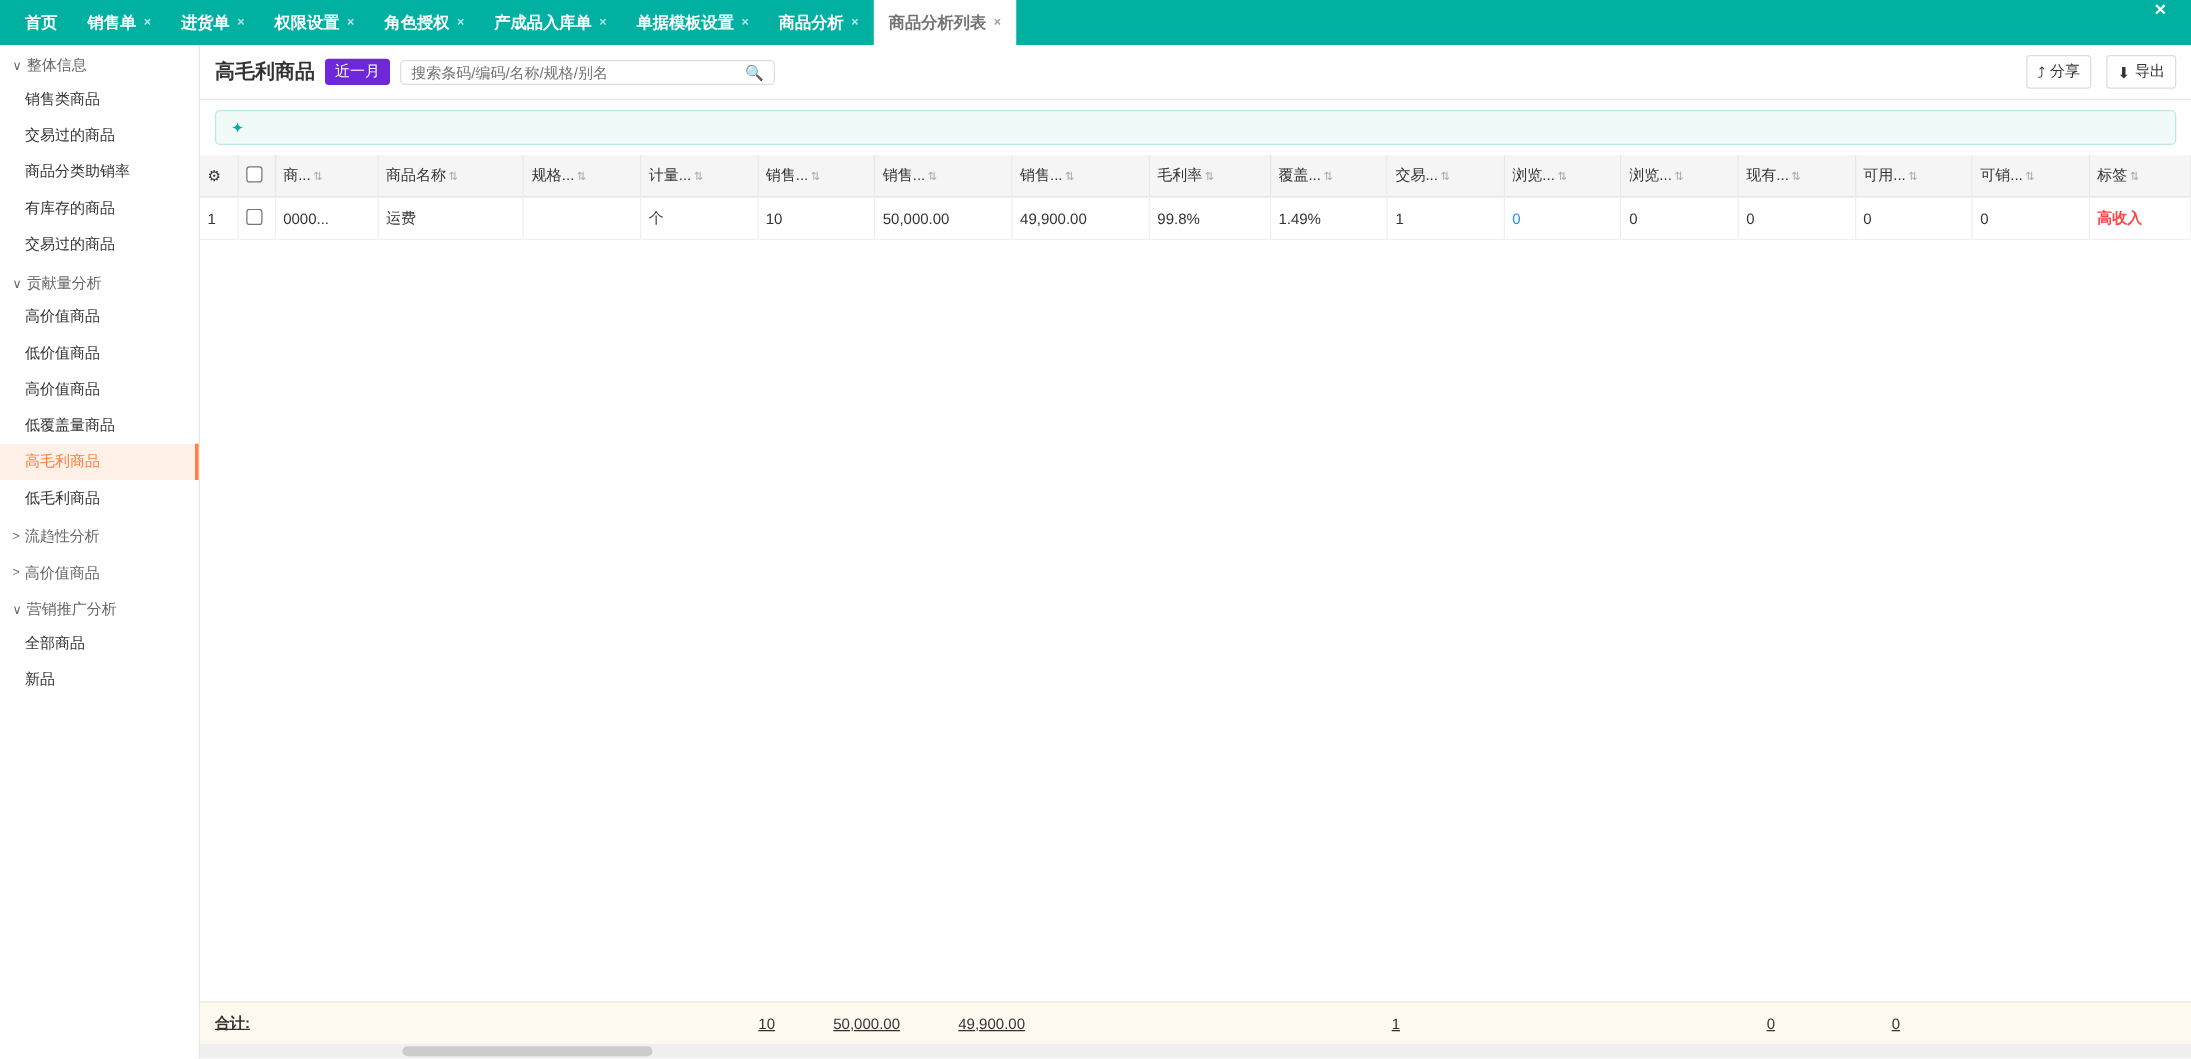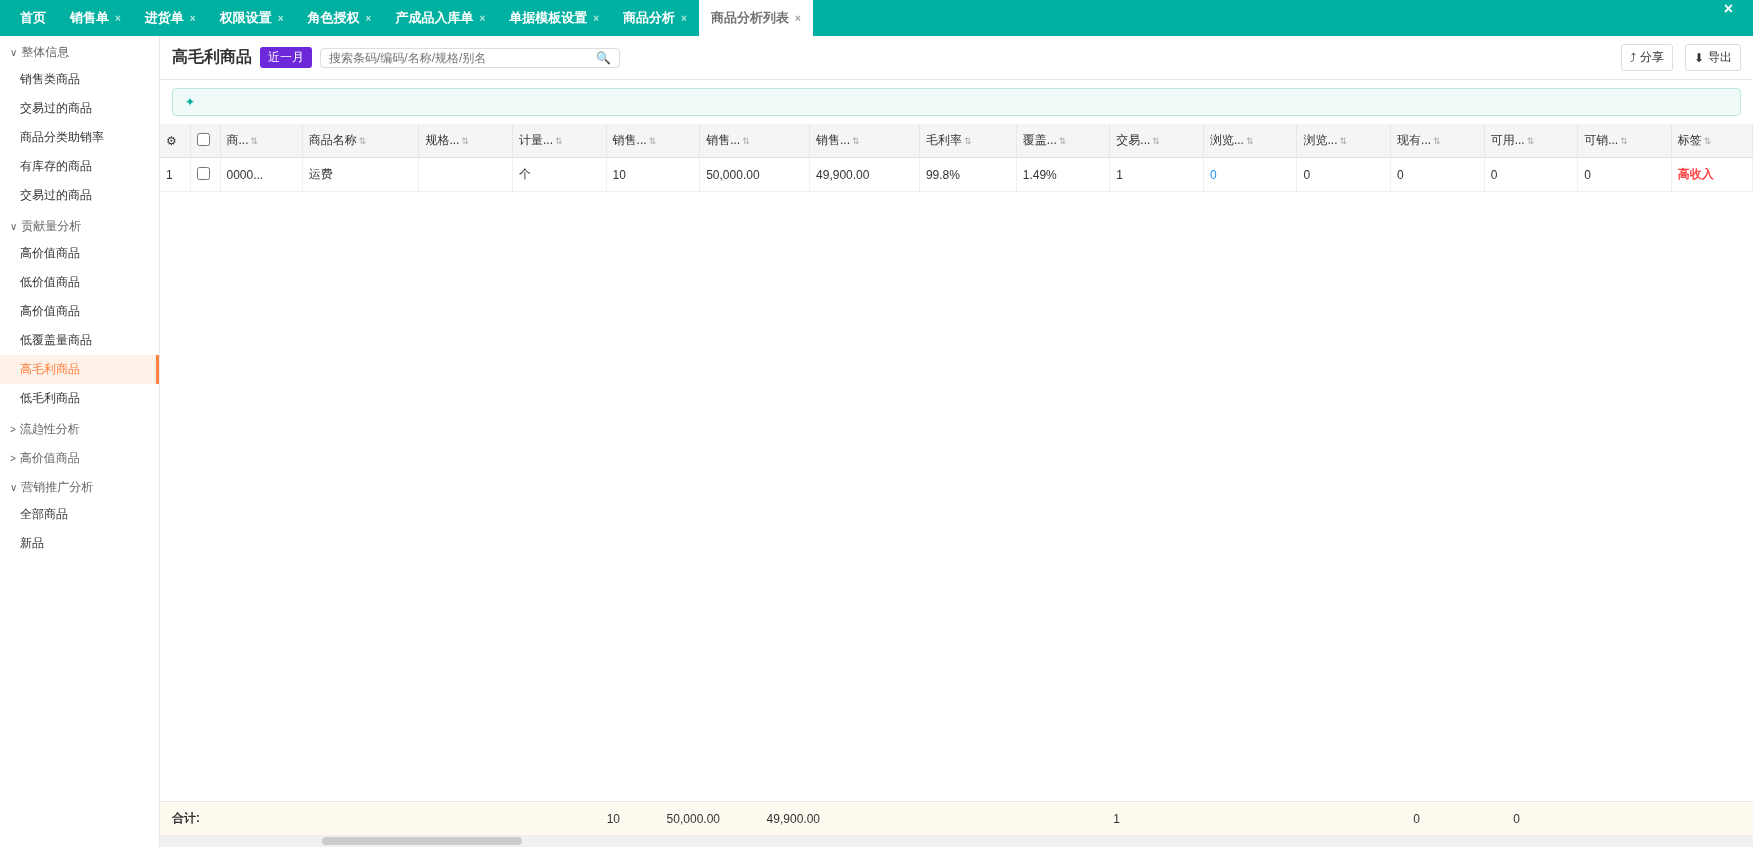--- a/index.html
+++ b/index.html
@@ -213,20 +213,21 @@
     
     .table-footer {
       border-top: 1px solid #e8e8e8;
       padding: 8px 12px;
       background: #fffaf0;
       display: flex;
       align-items: center;
       gap: 20px;
       font-size: 12px;
       color: #333;
+      text-decoration: underline;
     }
     .footer-label { color: #333; font-weight: bold; }
     .footer-cell { min-width: 80px; text-align: right; }
 
     
     .scroll-bar-container {
       height: 12px;
       background: #f0f0f0;
       display: flex;
       align-items: center;

